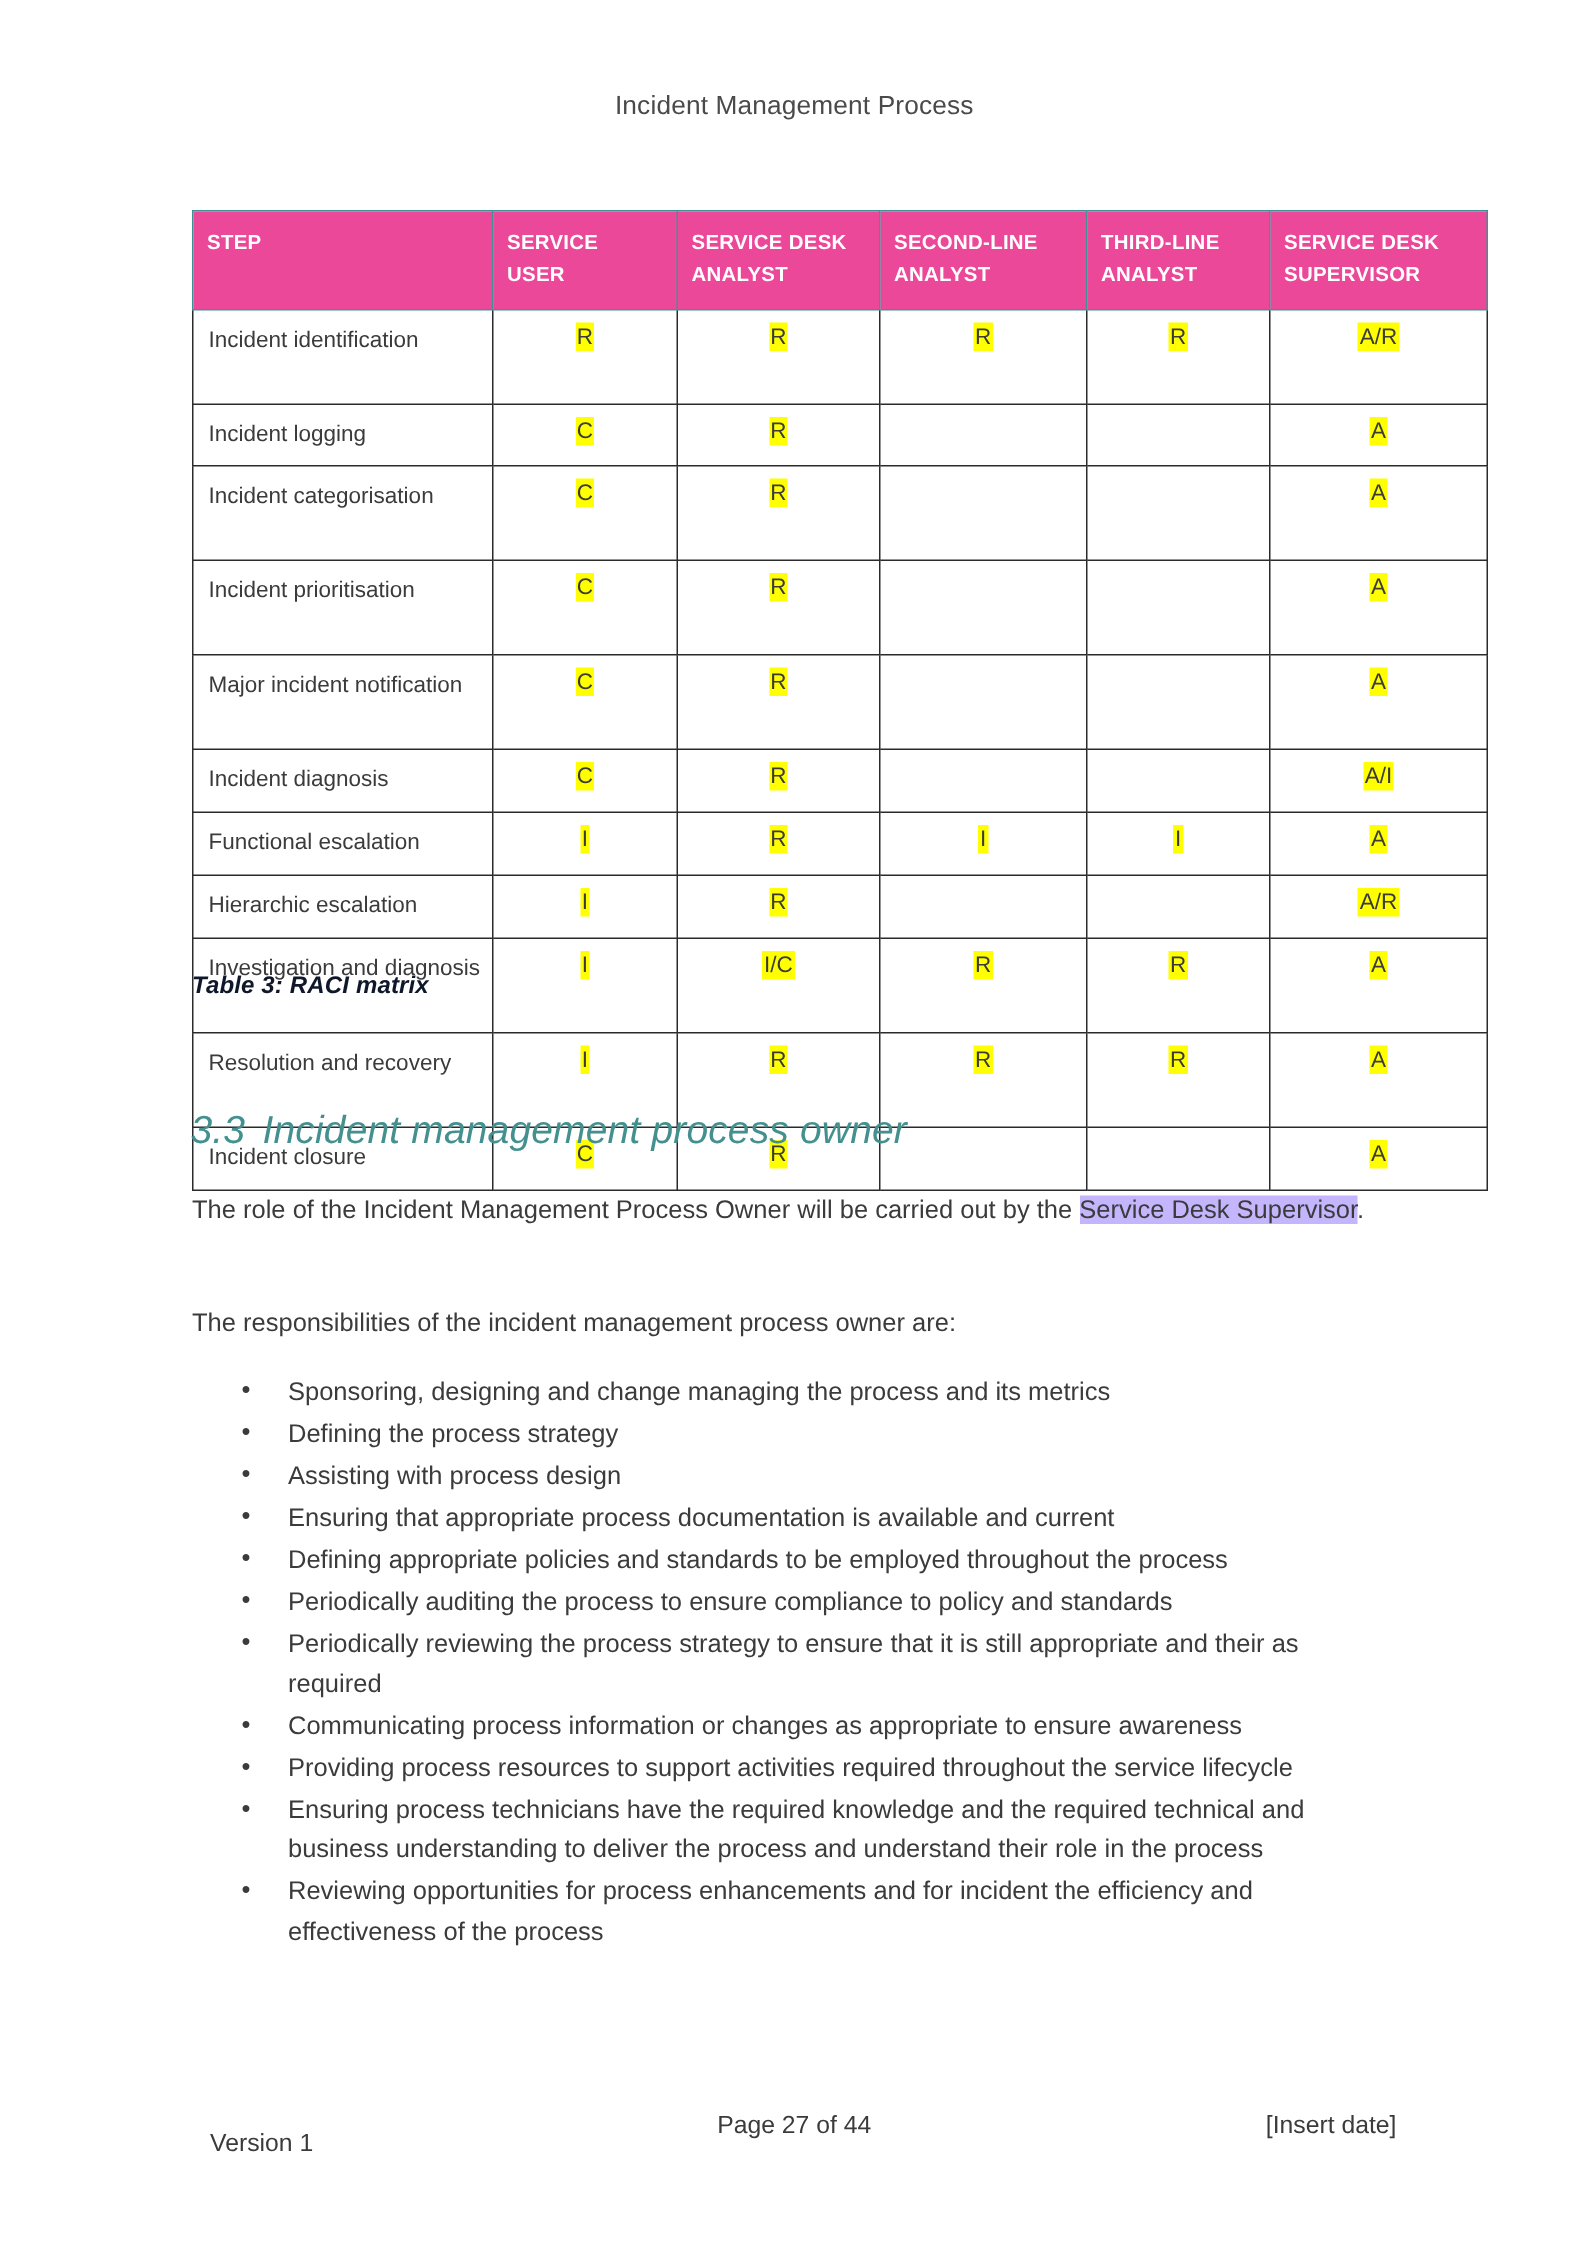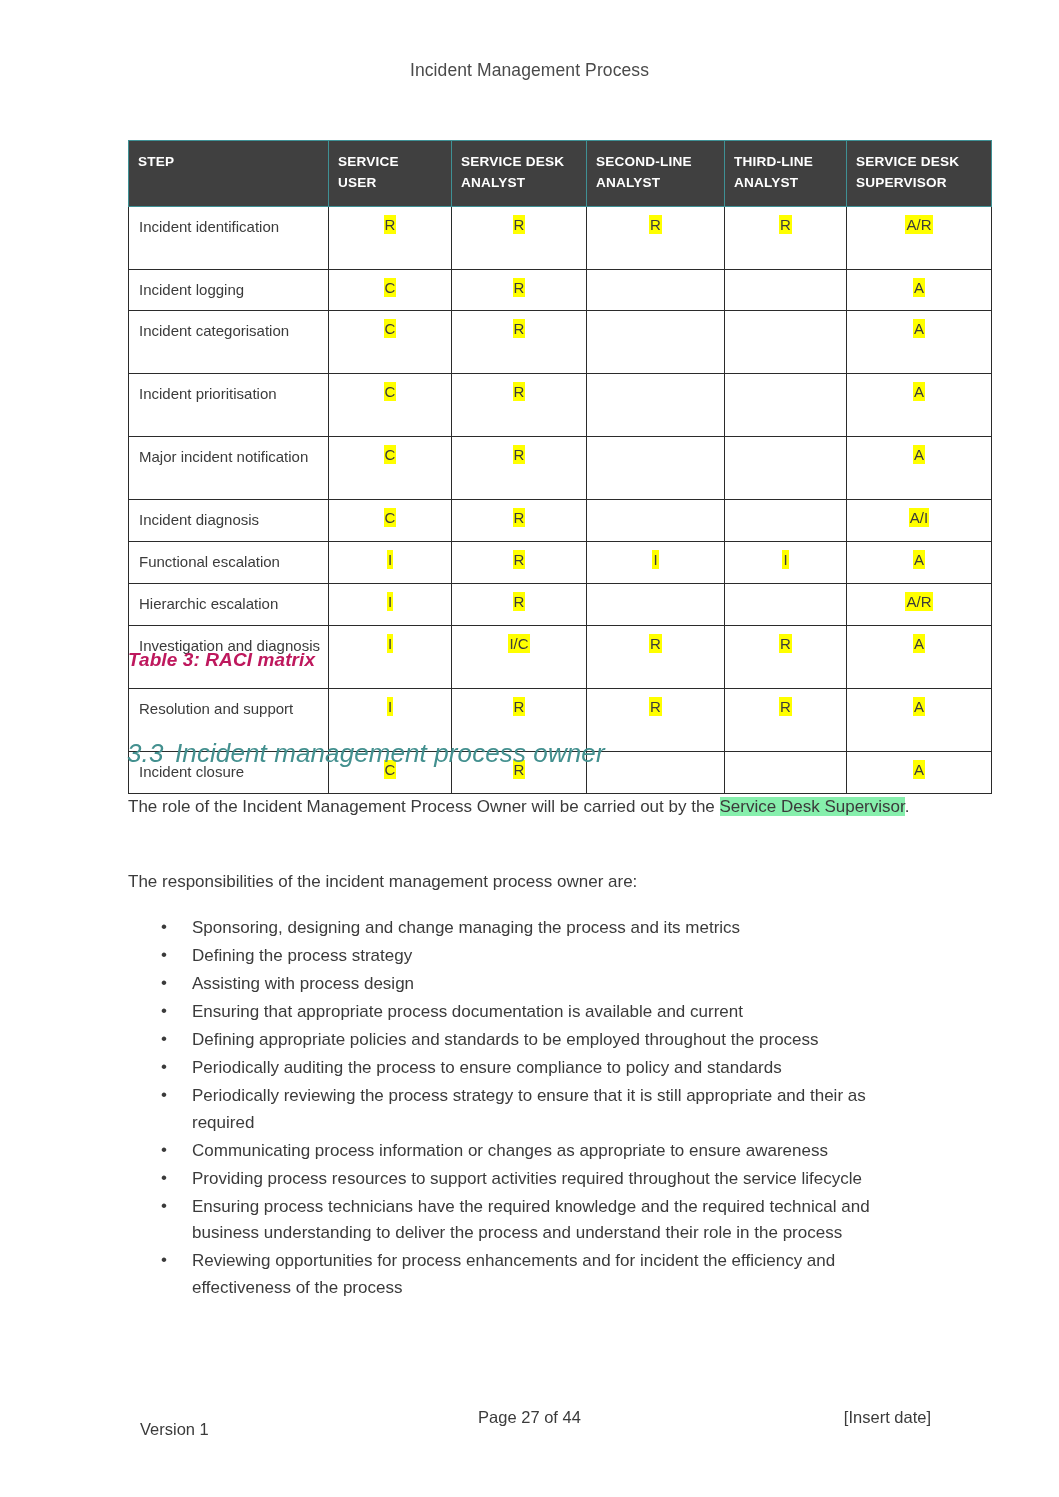--- a/index.html
+++ b/index.html
@@ -46,21 +46,21 @@
     table-layout: fixed;
     font-size: 14.5px;
   }
   table.raci th,
   table.raci td {
     border: 1px solid #2b2b2b;
     vertical-align: top;
     padding: 0;
   }
   table.raci thead th {
-    background: #404040;
+    background: #ec4899;
     border-color: #3f9195;
     color: #ffffff;
     font-weight: bold;
     font-size: 13.6px;
     text-align: left;
     letter-spacing: .2px;
     line-height: 1.53;
     padding: 11px 0 12px 9px;
   }
   table.raci thead th.c-step { width: 190px; }
@@ -87,24 +87,24 @@
   table.raci tbody td.role span.hl {
     background: #ffff00;
     padding: 1px 1px 1px 1px;
   }
   table.raci tbody tr.tall td { height: 44px; }
 
   .table-caption {
     position: absolute;
     top: 649px;
     left: 128px;
-    font-size: 19px;
+    font-size: 16px;
     font-style: italic;
     font-weight: bold;
-    color: #be185d;
+    color: #0f172a;
     letter-spacing: .1px;
   }
 
   
   .sec-head {
     position: absolute;
     top: 738px;
     left: 127px;
     font-size: 26px;
     color: #43908f;
@@ -119,21 +119,21 @@
   .para {
     position: absolute;
     left: 128px;
     width: 800px;
     font-size: 17px;
     line-height: 1.62;
     color: #3b3b3b;
   }
   .para.p1 { top: 793px; }
   .para.p2 { top: 868px; }
-  .hl { background: #86efac; }
+  .hl { background: #c4b5fd; }
 
   ul.resp {
     position: absolute;
     top: 915px;
     left: 128px;
     width: 800px;
     margin: 0;
     padding: 0;
     list-style: none;
     font-size: 17px;
@@ -272,21 +272,21 @@
           </tr>
           <tr class="tall">
             <td class="step">Investigation and diagnosis</td>
             <td class="role"><span class="hl">I</span></td>
             <td class="role"><span class="hl">I/C</span></td>
             <td class="role"><span class="hl">R</span></td>
             <td class="role"><span class="hl">R</span></td>
             <td class="role"><span class="hl">A</span></td>
           </tr>
           <tr class="tall">
-            <td class="step">Resolution and support</td>
+            <td class="step">Resolution and recovery</td>
             <td class="role"><span class="hl">I</span></td>
             <td class="role"><span class="hl">R</span></td>
             <td class="role"><span class="hl">R</span></td>
             <td class="role"><span class="hl">R</span></td>
             <td class="role"><span class="hl">A</span></td>
           </tr>
           <tr>
             <td class="step">Incident closure</td>
             <td class="role"><span class="hl">C</span></td>
             <td class="role"><span class="hl">R</span></td>

